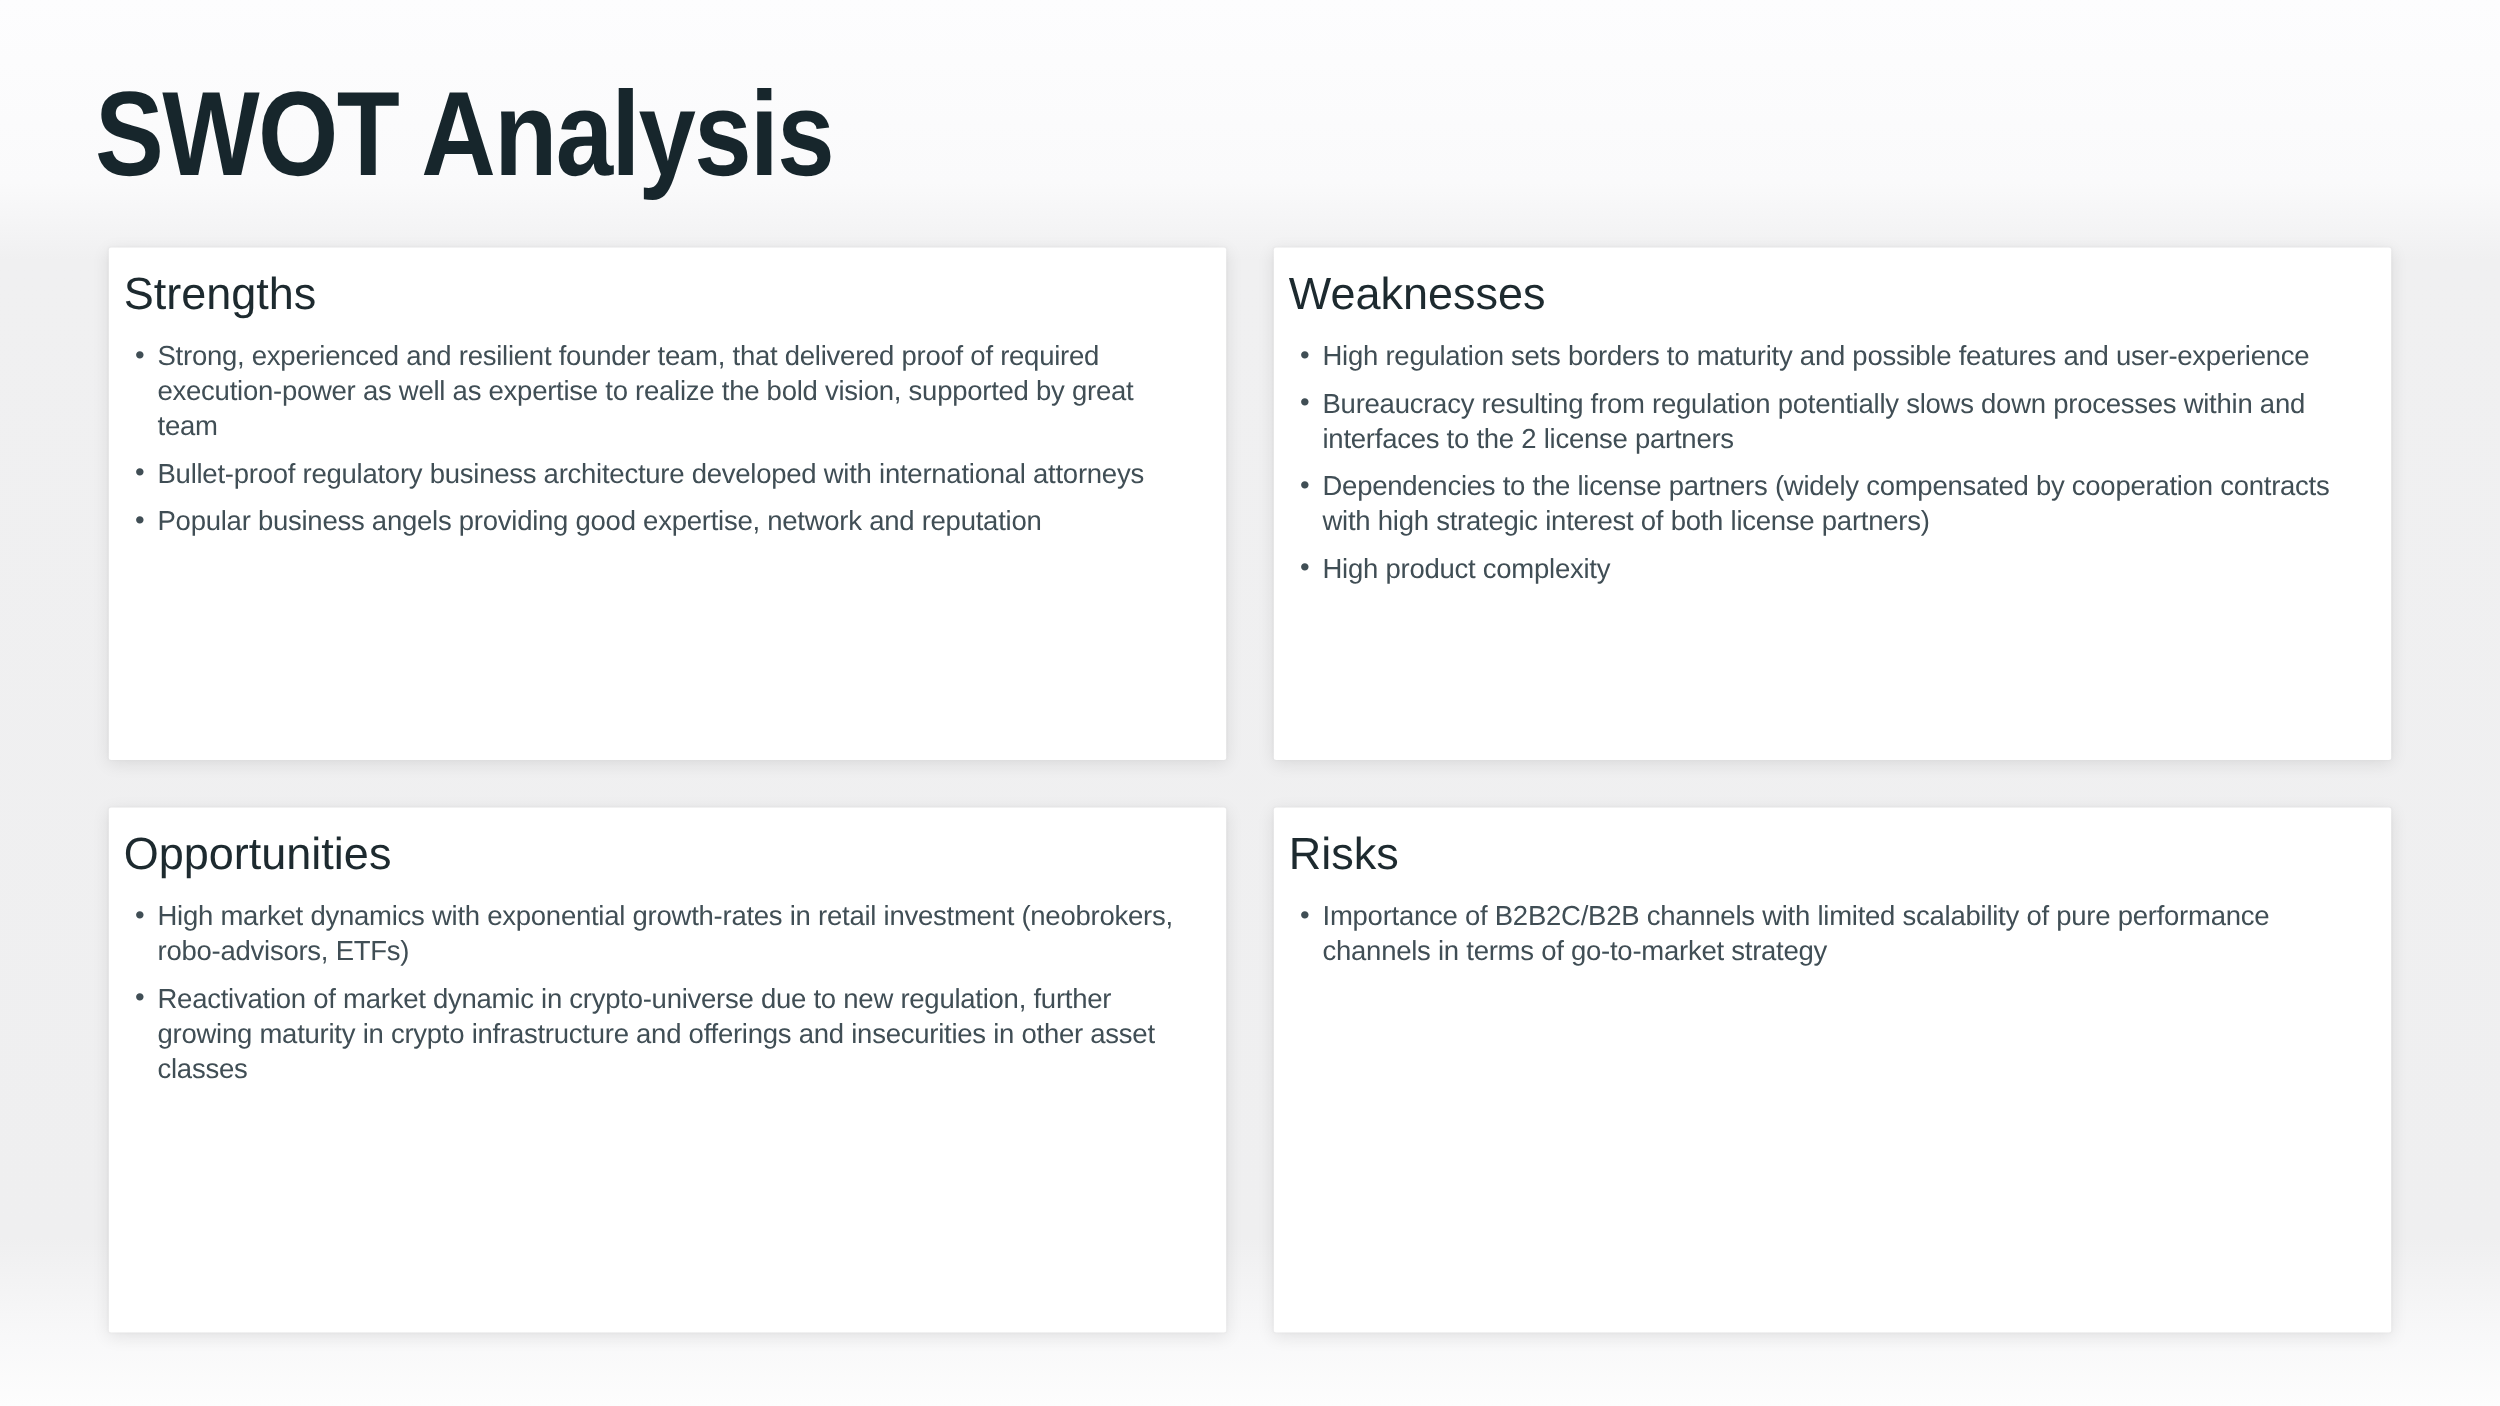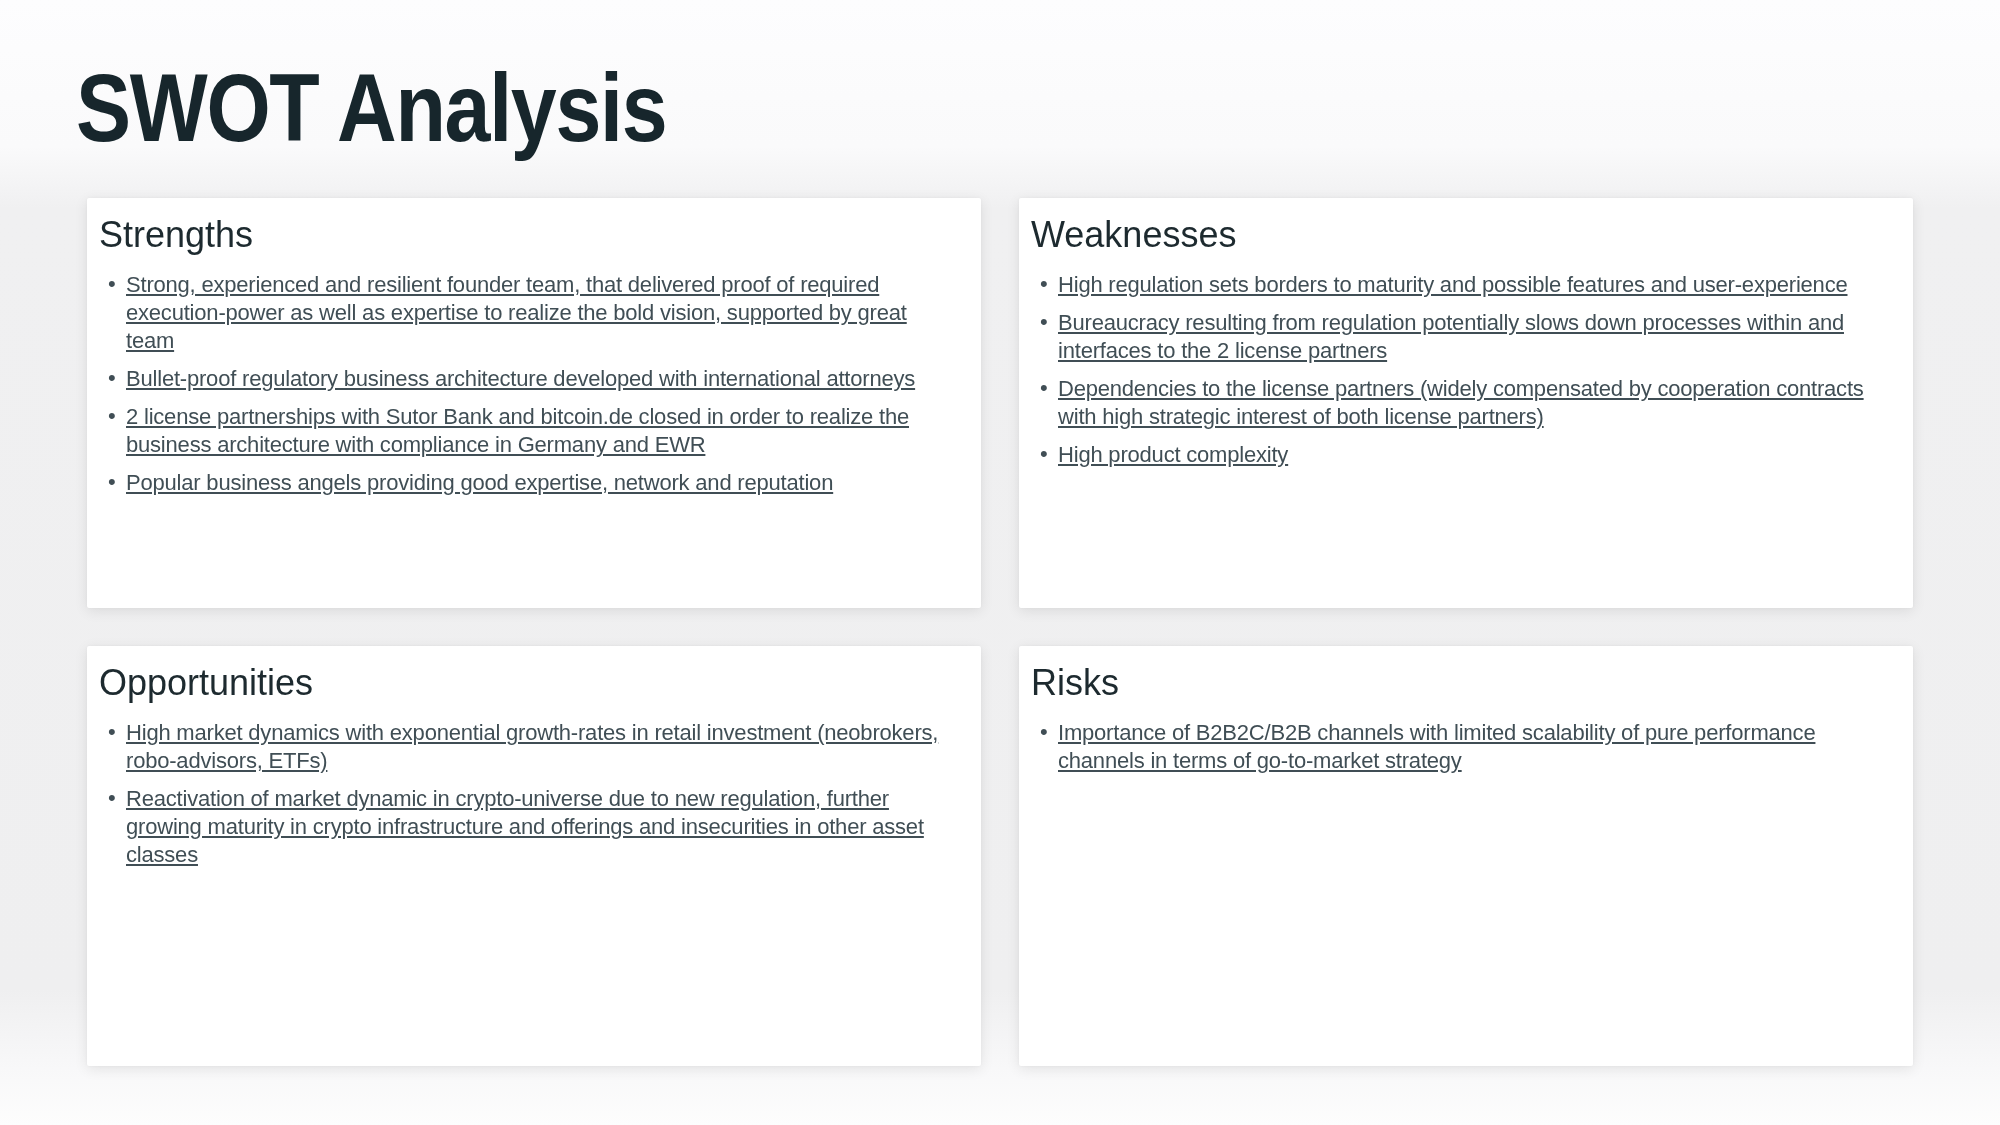--- a/index.html
+++ b/index.html
@@ -70,21 +70,20 @@
     list-style: none;
     font-size: 22px;
     line-height: 28px;
     letter-spacing: -0.2px;
     color: var(--body-color);
   }
   .bullet-list li {
     position: relative;
     padding-left: 27px;
     margin: 0 0 10px 0;
-    text-decoration: underline;
   }
   .bullet-list li::before {
     content: "\2022";
     position: absolute;
     left: 9px;
     top: -1px;
     font-size: 22px;
     color: var(--body-color);
   }
 </style>
@@ -93,21 +92,20 @@
 
 <h1 class="slide-title">SWOT Analysis</h1>
 
 <section class="swot-grid">
 
   <div class="panel">
     <h2 class="panel-title">Strengths</h2>
     <ul class="bullet-list">
         <li>Strong, experienced and resilient founder team, that delivered proof of required execution-power as well as expertise to realize the bold vision, supported by great team</li>
         <li>Bullet-proof regulatory business architecture developed with international attorneys</li>
-        <li>2 license partnerships with Sutor Bank and bitcoin.de closed in order to realize the business architecture with compliance in Germany and EWR</li>
         <li>Popular business angels providing good expertise, network and reputation</li>
       </ul>
   </div>
 
   <div class="panel">
     <h2 class="panel-title">Weaknesses</h2>
     <ul class="bullet-list">
         <li>High regulation sets borders to maturity and possible features and user-experience</li>
         <li>Bureaucracy resulting from regulation potentially slows down processes within and interfaces to the 2 license partners</li>
         <li>Dependencies to the license partners (widely compensated by cooperation contracts with high strategic interest of both license partners)</li>

